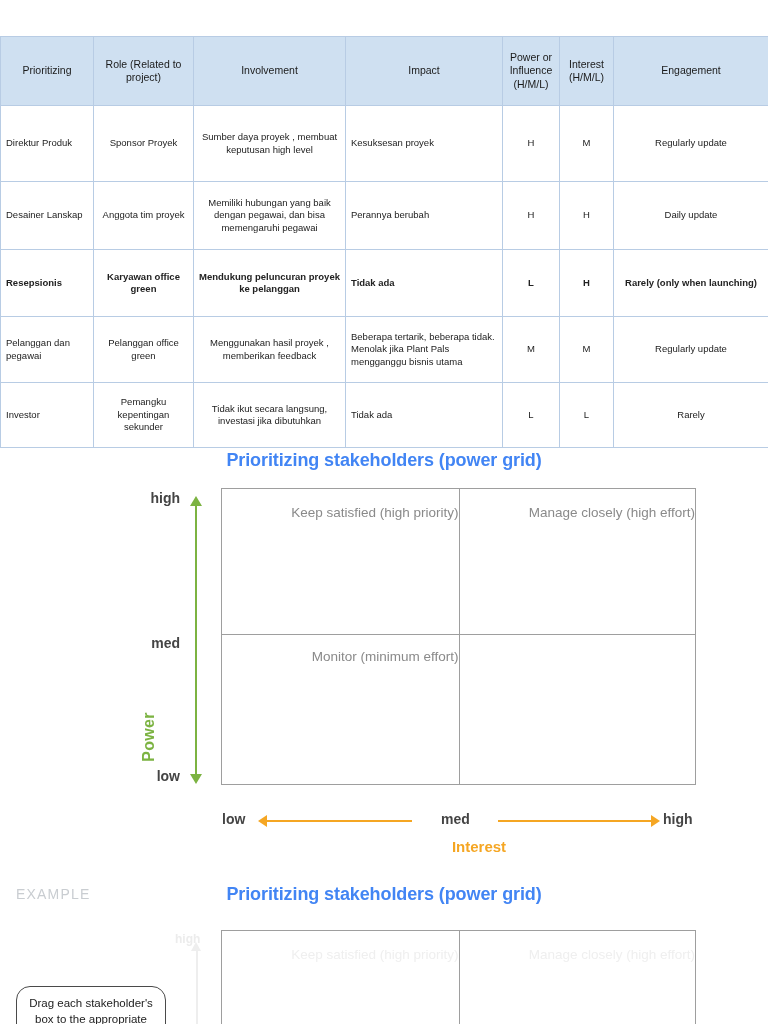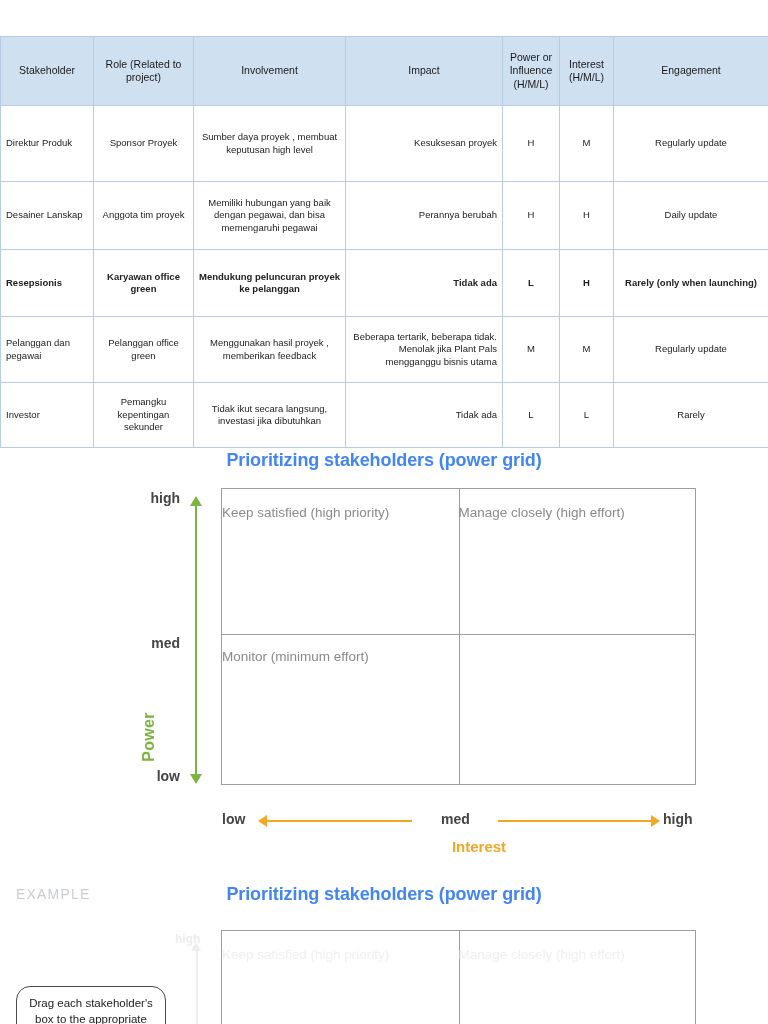--- a/index.html
+++ b/index.html
@@ -54,21 +54,21 @@
     font-size: 10.5px;
     font-weight: normal;
     text-align: center;
     height: 69px;
     line-height: 1.25;
   }
   #stk-table tbody td { font-size: 9.5px; color: #222; line-height: 1.3; }
   td.c-name   { font-size: 13px; color: #333; text-align: left; }
   td.c-role   { font-size: 9.5px; text-align: center; }
   td.c-invol  { text-align: center; }
-  td.c-impact { text-align: right; }
+  td.c-impact { text-align: left; }
   td.c-pow, td.c-int { text-align: center; font-size: 10px; }
   td.c-eng    { text-align: center; }
 
   
   col.w1 { width: 93px; }
   col.w2 { width: 100px; }
   col.w3 { width: 152px; }
   col.w4 { width: 157px; }
   col.w5 { width: 57px; }
   col.w6 { width: 54px; }
@@ -87,21 +87,21 @@
   #grid-live .quad-box { left: 221px; top: 10px; width: 475px; height: 297px; }
   #grid-example .quad-box { left: 221px; top: 18px; width: 475px; height: 200px; }
 
   .quad-vline { position: absolute; top: 0; bottom: 0; width: 1px; background: #9e9e9e; left: 50%; }
   .quad-hline { position: absolute; left: 0; right: 0; height: 1px; background: #9e9e9e; top: 49%; }
 
   .quad-label {
     position: absolute;
     font-size: 13.5px;
     color: #8a8a8a;
-    text-align: left;
+    text-align: right;
     white-space: nowrap;
   }
   #q-tl { left: 0;     top: 16px;  width: 50%; }
   #q-tr { left: 50%;   top: 16px;  width: 50%; }
   #q-bl { left: 0;     top: 160px; width: 50%; }
   #q-br { left: 50%;   top: 160px; width: 50%; }
 
   #grid-example .quad-label { color: #efefef; }
   #ex-q-tl { left: 0;   top: 16px; width: 50%; }
   #ex-q-tr { left: 50%; top: 16px; width: 50%; }
@@ -227,21 +227,21 @@
       <col class="w1">
         <col class="w2">
         <col class="w3">
         <col class="w4">
         <col class="w5">
         <col class="w6">
         <col class="w7">
     </colgroup>
     <thead>
       <tr>
-        <th>Stakeholder</th>
+        <th>Prioritizing</th>
         <th>
           <span>Role (Related to</span><br>
           <span>project)</span>
         </th>
         <th>Involvement</th>
         <th>Impact</th>
         <th>
           <span>Power or</span><br>
           <span>Influence</span><br>
           <span>(H/M/L)</span>

